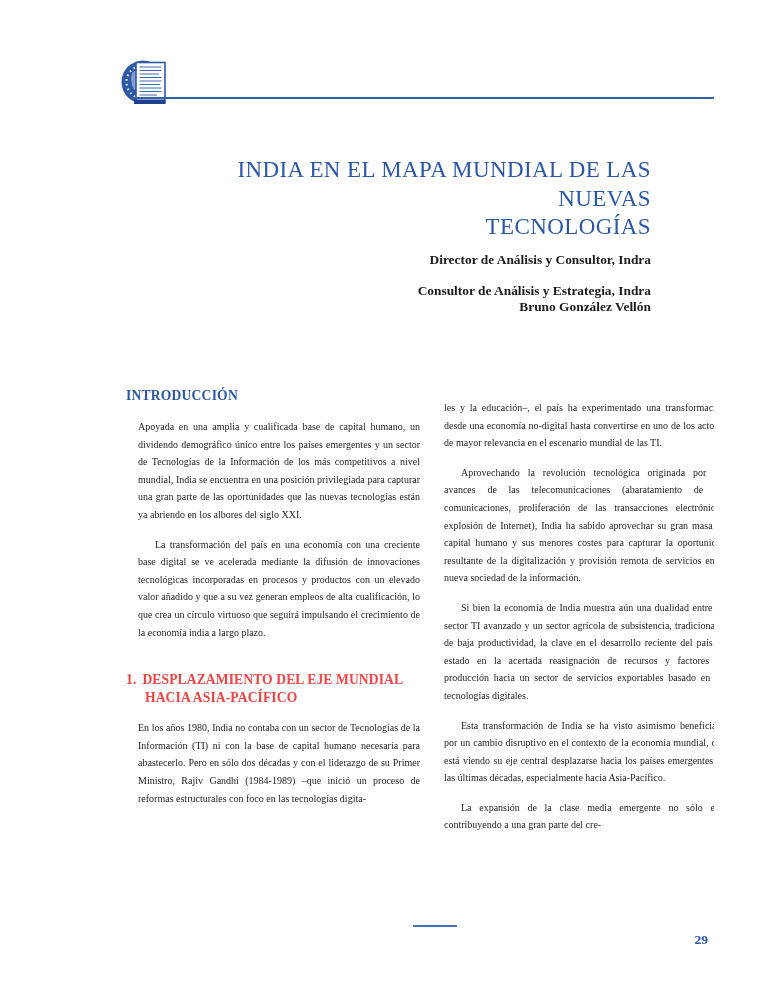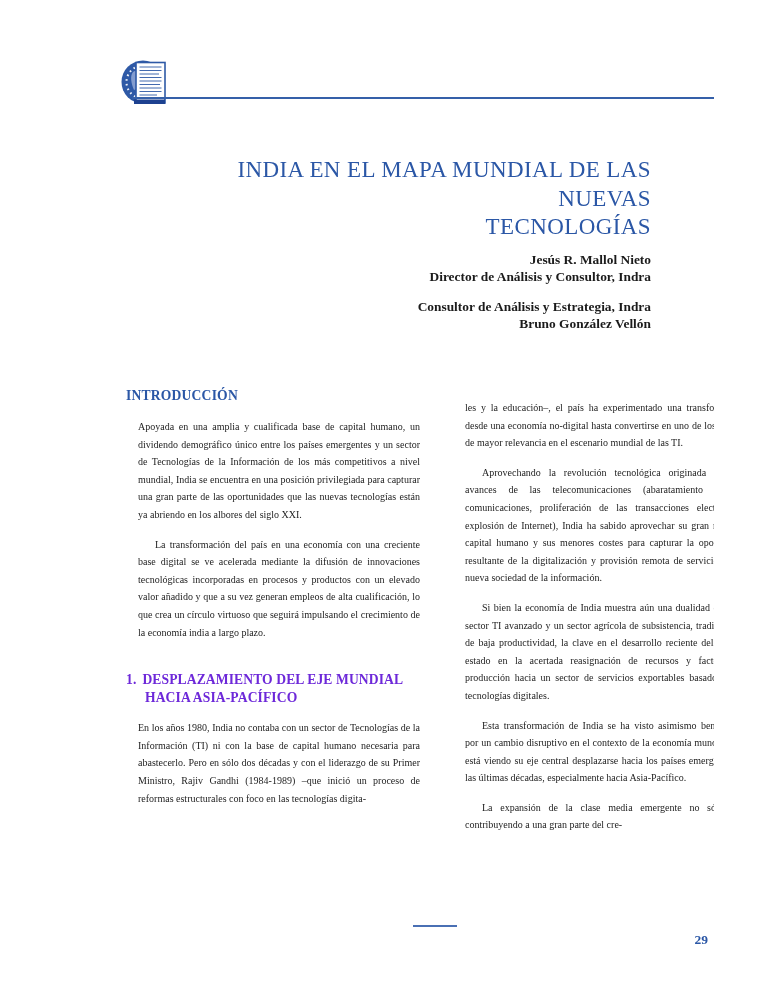--- a/index.html
+++ b/index.html
@@ -59,37 +59,36 @@
   }
   .author + .author { margin-top: 14px; }
 
   
   .columns {
     position: absolute;
     top: 387px;
     left: 72px;
     width: 633px;
     display: flex;
-    gap: 21px;
   }
   .col { width: 306px; }
 
   .col h2 {
     font-size: 13.6px;
     line-height: 17px;
     font-weight: 700;
     color: #2b57a6;
     letter-spacing: 0.2px;
     margin: 0 0 14px 0;
   }
   .col h3 {
     font-size: 13.6px;
     line-height: 17.5px;
     font-weight: 700;
-    color: #6d28d9;
+    color: #ef4444;
     letter-spacing: 0.1px;
     margin: 30px 0 13px 0;
     padding-left: 19px;
     text-indent: -19px;
   }
   .col h3 .num { margin-right: 6px; }
 
   .col p {
     font-size: 10px;
     line-height: 17.6px;
@@ -144,21 +143,20 @@
   </svg>
   <div class="header-rule"></div>
 
   <h1 class="title">
     <span class="title-line">INDIA EN EL MAPA MUNDIAL DE LAS NUEVAS</span>
     <span class="title-line">TECNOLOGÍAS</span>
   </h1>
 
   <div class="authors">
     <div class="author">
-      <div>Jesús R. Mallol Nieto</div>
       <div>Director de Análisis y Consultor, Indra</div>
     </div>
     <div class="author">
       <div>Consultor de Análisis y Estrategia, Indra</div>
       <div>Bruno González Vellón</div>
     </div>
   </div>
 
   <main class="columns">
     <div class="col">

